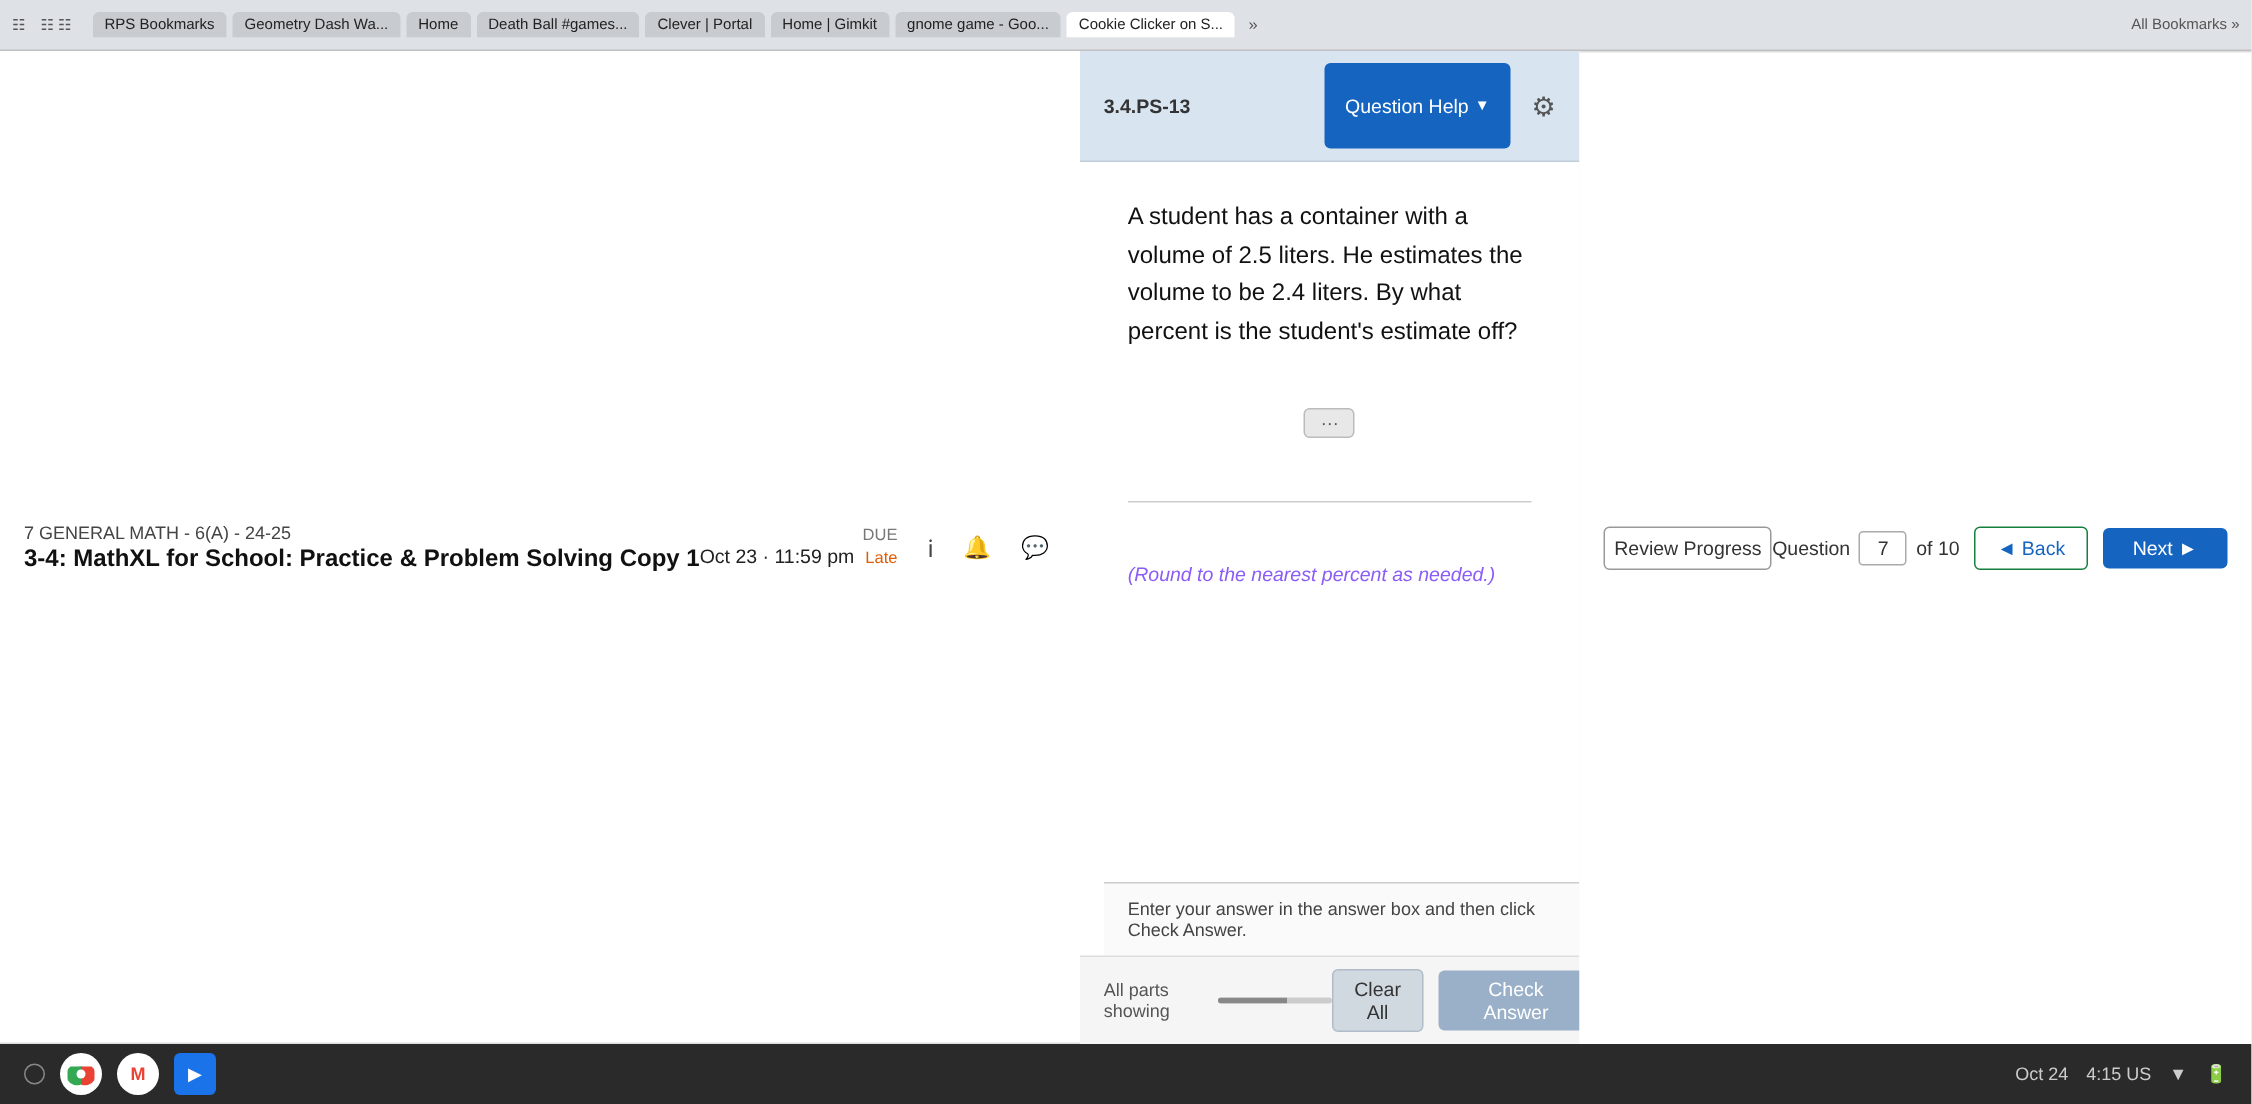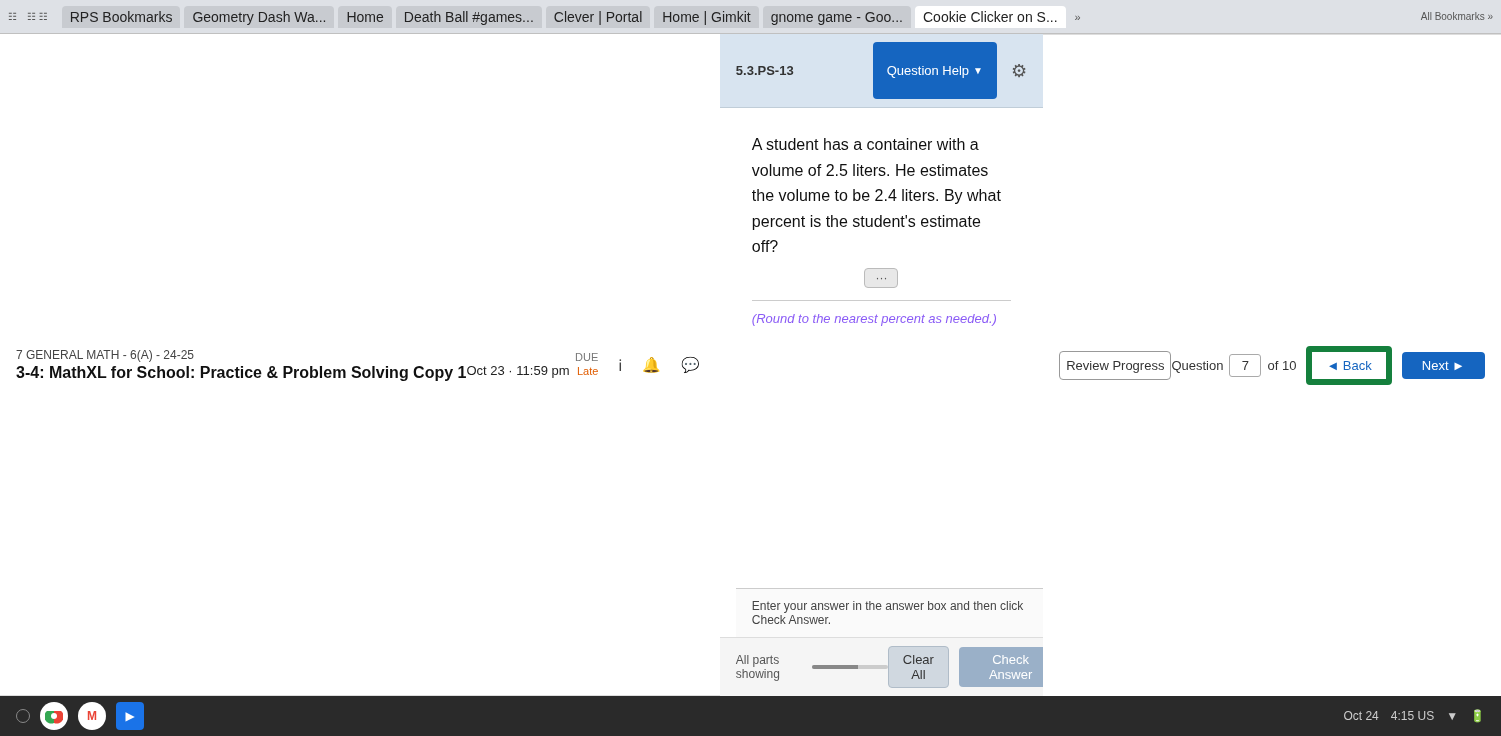--- a/index.html
+++ b/index.html
@@ -29,21 +29,21 @@
     .browser-bar .tab-items {
       display: flex;
       gap: 4px;
       align-items: center;
       overflow: hidden;
     }
     .browser-bar .tab-item {
       background: #c8cbd0;
       border-radius: 4px 4px 0 0;
       padding: 3px 8px;
-      font-size: 14px;
+      font-size: 10px;
       white-space: nowrap;
       color: #222;
     }
     .browser-bar .tab-item.active {
       background: #fff;
     }
     .browser-bar .more-tabs {
       font-size: 11px;
       color: #555;
       padding: 2px 5px;
@@ -171,21 +171,21 @@
       margin-left: 8px;
     }
 
     
     .question-body {
       flex: 1;
       padding: 24px 32px 16px 32px;
       overflow-y: auto;
       display: flex;
       flex-direction: column;
-      gap: 4px;
+      gap: 34px;
     }
     .question-text {
       font-size: 16px;
       color: #111;
       line-height: 1.6;
     }
     .question-divider {
       border: none;
       border-top: 1px solid #ccc;
       margin: 4px 0;
@@ -332,21 +332,21 @@
       border: 1px solid #aaa;
       border-radius: 3px;
       padding: 3px 10px;
       font-size: 13px;
       background: #fff;
       min-width: 32px;
       text-align: center;
     }
     .back-btn {
       background: #fff;
-      border: 6px solid #15803d;
+      border: 1px solid #15803d;
       border-radius: 4px;
       padding: 6px 14px;
       font-size: 13px;
       cursor: pointer;
       color: #1565c0;
       display: flex;
       align-items: center;
       gap: 4px;
     }
     .next-btn {
@@ -458,21 +458,21 @@
         <button class="header-icon-btn">ℹ</button>
         <button class="header-icon-btn" style="font-size:15px;">🔔</button>
         <button class="header-icon-btn" style="font-size:15px;">💬</button>
       </div>
     </div>
   </div>
 
   <div class="content-area">
 
     <div class="question-header-bar">
-      <span class="question-id">5.3.PS-13</span>
+      <span class="question-id">3.4.PS-13</span>
       <div style="display:flex; align-items:center; gap:6px;">
         <button class="question-help-btn">
           <span>Question Help</span>
           <span class="chevron">▼</span>
         </button>
         <button class="settings-icon-btn">⚙</button>
       </div>
     </div>
 
     <div class="question-body">

